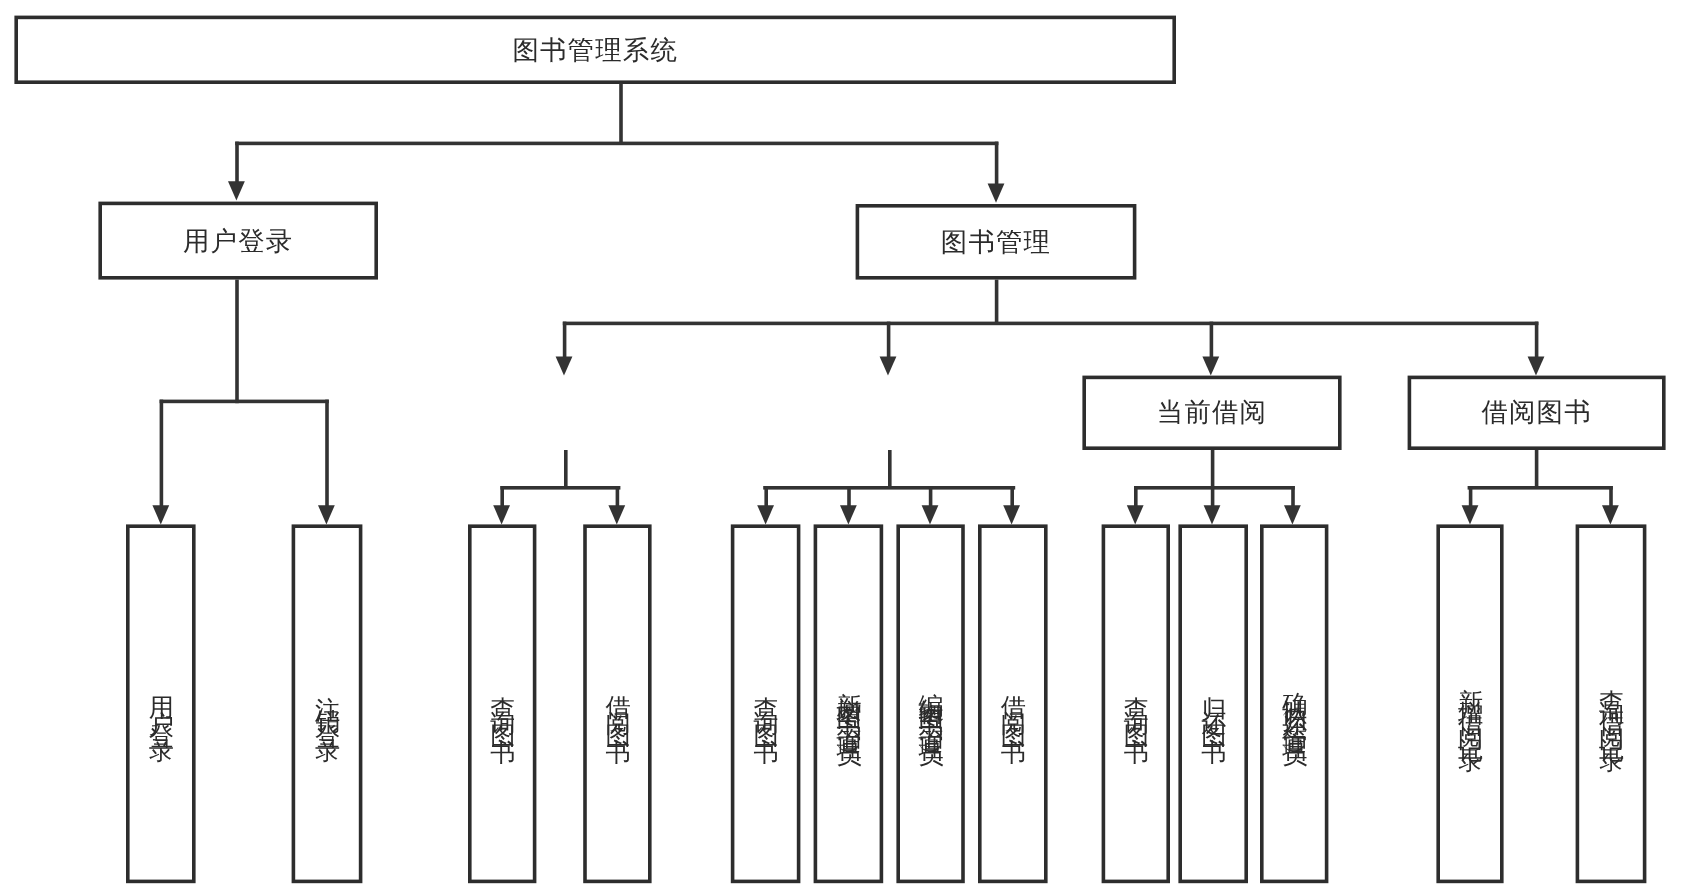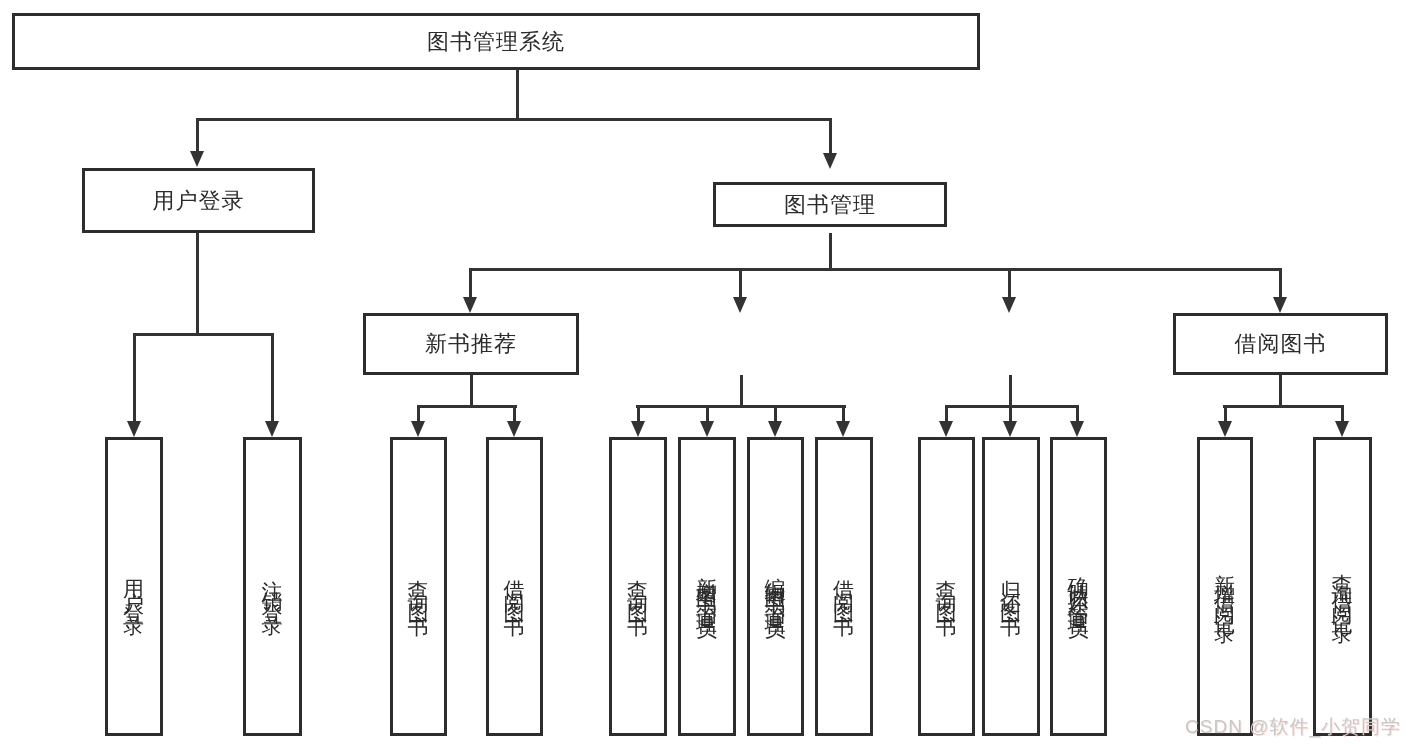--- a/index.html
+++ b/index.html
@@ -39,29 +39,29 @@
 <div class="canvas">
 
   <div class="box" style="left:12px;top:13px;width:968px;height:57px;">
     <span class="hlabel">图书管理系统</span>
   </div>
 
   <div class="box" style="left:82px;top:168px;width:233px;height:65px;">
     <span class="hlabel">用户登录</span>
   </div>
 
-  <div class="box" style="left:713px;top:182px;width:234px;height:45px;">
+  <div class="box" style="left:713px;top:170px;width:234px;height:63px;">
     <span class="hlabel">图书管理</span>
   </div>
 
-  <div class="box" style="left:363px;top:313px;width:216px;height:62px;">
-    <span class="hlabel">新书推荐</span>
-  </div>
 
 
+  <div class="box" style="left:902px;top:313px;width:216px;height:62px;">
+    <span class="hlabel">当前借阅</span>
+  </div>
 
   <div class="box" style="left:1173px;top:313px;width:215px;height:62px;">
     <span class="hlabel">借阅图书</span>
   </div>
 
   <div class="box" style="left:105px;top:437px;width:58px;height:299px;">
     <span class="vtext sp4">用户登录</span>
   </div>
   <div class="box" style="left:243px;top:437px;width:59px;height:299px;">
     <span class="vtext sp4">注销登录</span>
@@ -156,15 +156,14 @@
   <div class="vl" style="left:1076px;top:405px;height:17px;"></div>
   <div class="ah" style="left:1070px;top:421px;"></div>
 
   <div class="vl" style="left:1279px;top:375px;height:32px;"></div>
   <div class="hl" style="left:1223px;top:405px;width:121px;"></div>
   <div class="vl" style="left:1224px;top:405px;height:17px;"></div>
   <div class="ah" style="left:1218px;top:421px;"></div>
   <div class="vl" style="left:1341px;top:405px;height:17px;"></div>
   <div class="ah" style="left:1335px;top:421px;"></div>
 
-  <div class="watermark">CSDN @软件_小贺同学</div>
 
 </div>
 
 </body></html>

